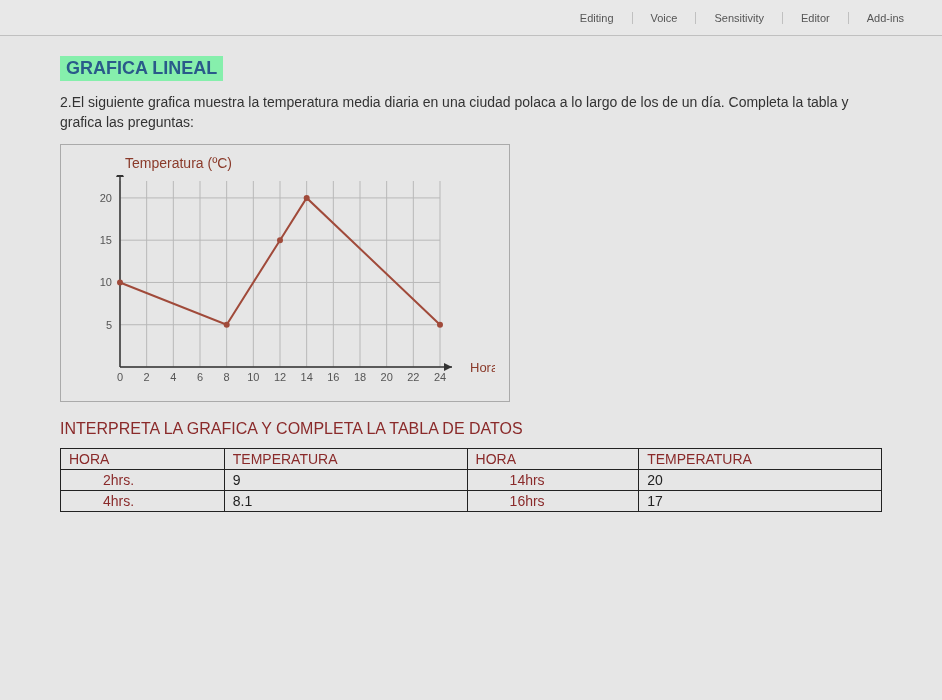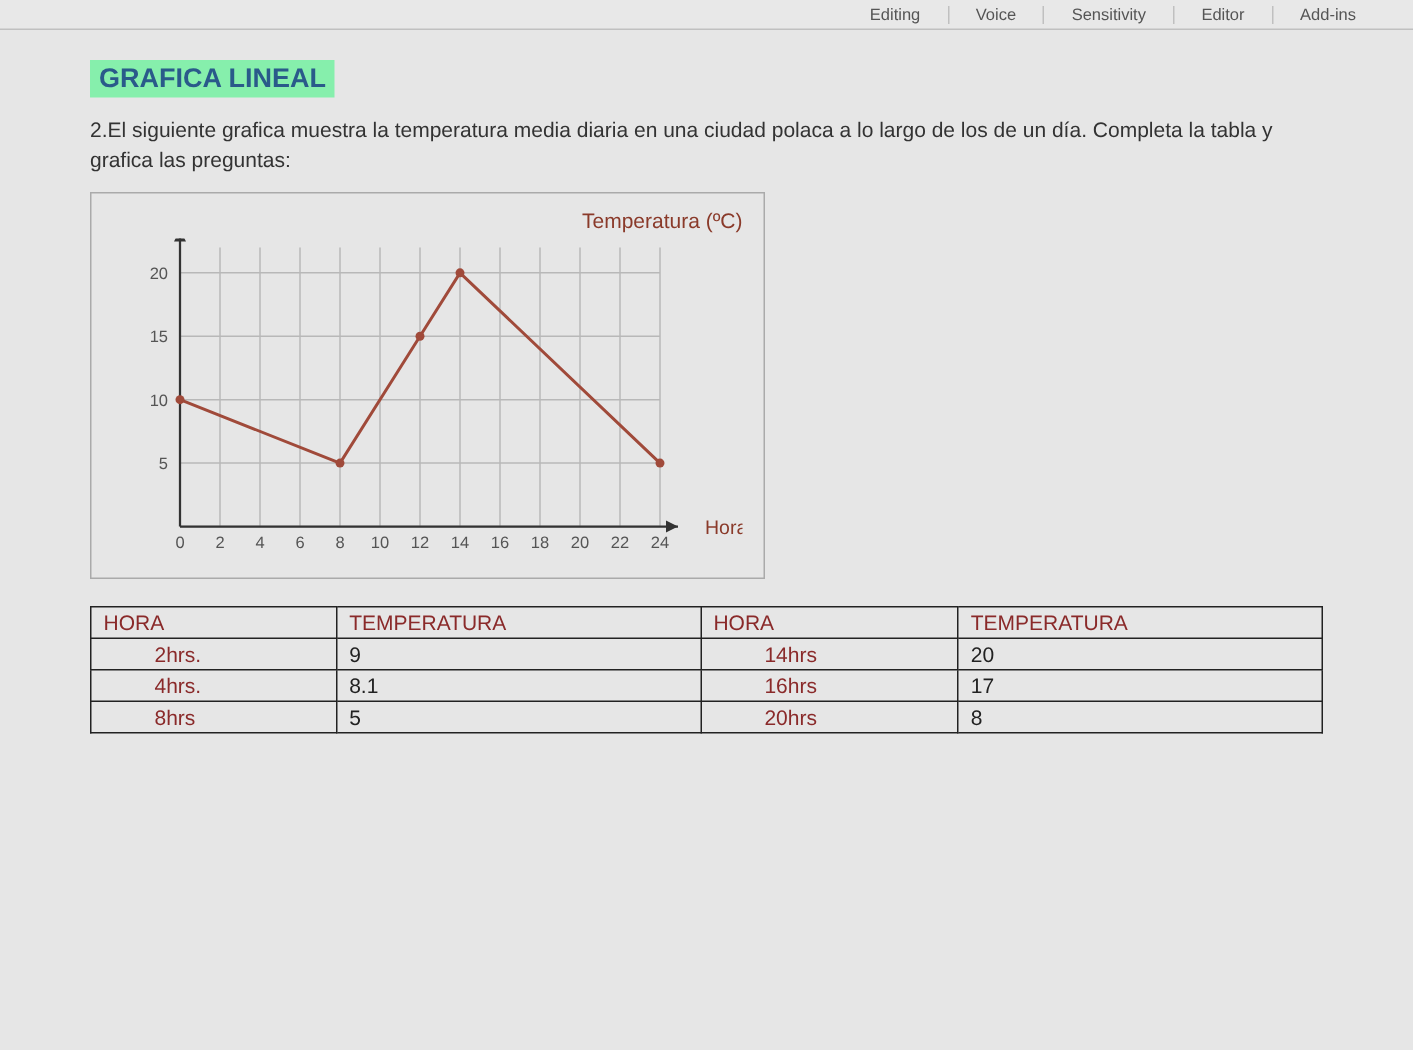--- a/index.html
+++ b/index.html
@@ -8,21 +8,21 @@
       background: #d4d4d4;
       width: 942px;
       height: 700px;
       overflow: hidden;
       position: relative;
     }
     .ribbon {
       display: flex;
       background: #e8e8e8;
       border-bottom: 1px solid #c0c0c0;
-      height: 20px;
+      height: 36px;
       font-size: 11px;
       color: #555;
       align-items: center;
       justify-content: flex-end;
       padding-right: 20px;
     }
     .ribbon-item {
       padding: 0 18px;
       border-right: 1px solid #c0c0c0;
       cursor: pointer;
@@ -48,21 +48,20 @@
       margin-bottom: 12px;
       line-height: 1.4;
     }
     .underline { }
     .chart-wrap {
       display: inline-block;
       border: 1px solid #aaa;
       background: #e6e6e6;
       padding: 10px 14px 6px 14px;
       margin-bottom: 18px;
-      text-align: right;
     }
     .chart-title {
       color: #8a3a2a;
       font-size: 14px;
       margin-left: 50px;
       margin-bottom: 4px;
     }
     .chart-svg { display: block; }
     .section-title {
       color: #8a2a2a;
@@ -151,20 +150,21 @@
         <text x="395" y="197" font-size="13" fill="#8a3a2a">Hora</text>
         <path d="M45,107.45454545454545 L151.66666666666666,149.72727272727272 L205,65.18181818181819 L231.66666666666669,22.909090909090907 L365,149.72727272727272 " stroke="#a04a3a" stroke-width="2" fill="none"></path>
         <circle cx="45" cy="107.45454545454545" r="3" fill="#a04a3a"></circle>
         <circle cx="151.66666666666666" cy="149.72727272727272" r="3" fill="#a04a3a"></circle>
         <circle cx="205" cy="65.18181818181819" r="3" fill="#a04a3a"></circle>
         <circle cx="231.66666666666669" cy="22.909090909090907" r="3" fill="#a04a3a"></circle>
         <circle cx="365" cy="149.72727272727272" r="3" fill="#a04a3a"></circle>
       </svg>
   </div>
 
+  <div class="section-title">INTERPRETA LA GRAFICA Y COMPLETA LA TABLA DE DATOS</div>
 
   <table>
     <thead>
       <tr>
         <th>HORA</th>
         <th>TEMPERATURA</th>
         <th>HORA</th>
         <th>TEMPERATURA</th>
       </tr>
     </thead>
@@ -174,22 +174,16 @@
           <td class="temp">9</td>
           <td class="hora">14hrs</td>
           <td class="temp">20</td>
         </tr>
         <tr>
           <td class="hora">4hrs.</td>
           <td class="temp">8.1</td>
           <td class="hora">16hrs</td>
           <td class="temp">17</td>
         </tr>
-        <tr>
-          <td class="hora">8hrs</td>
-          <td class="temp">5</td>
-          <td class="hora">20hrs</td>
-          <td class="temp">8</td>
-        </tr>
       </tbody>
   </table>
 
 </div>
 
 </body></html>

